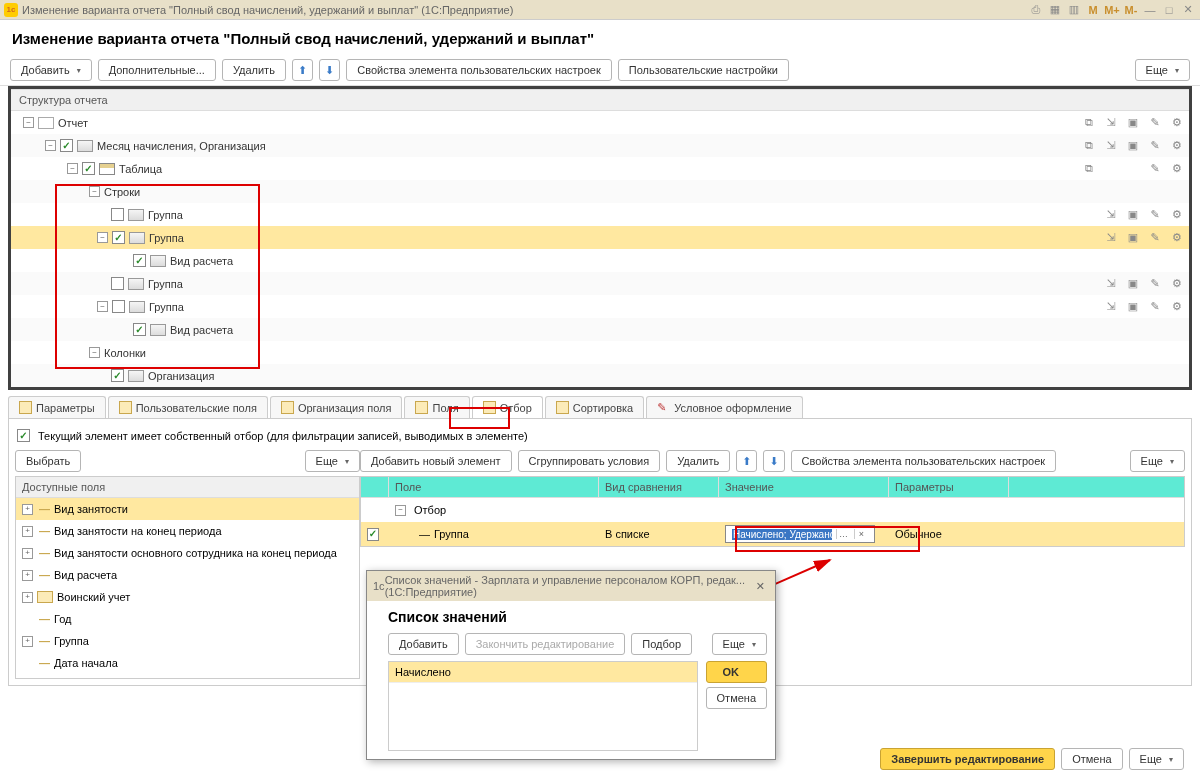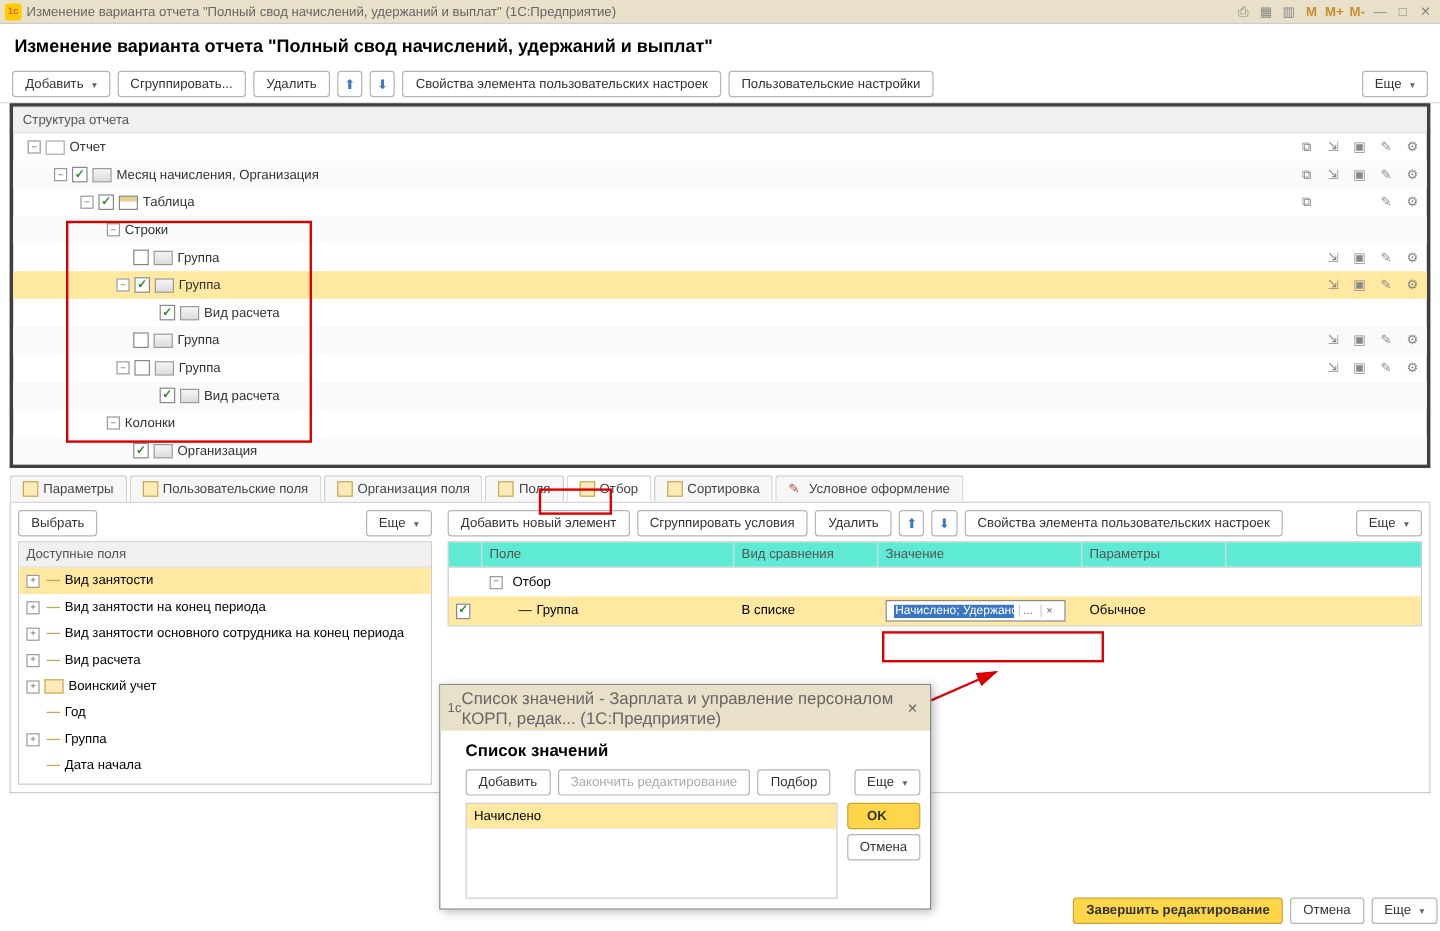--- a/index.html
+++ b/index.html
@@ -35,21 +35,21 @@
 .row-icons { position:absolute; right:4px; display:flex; gap:6px;}
 .row-icons span { width:16px; height:16px; display:inline-flex; align-items:center; justify-content:center; color:#888; font-size:11px;}
 .red-box { position:absolute; border:2px solid #d00; pointer-events:none; }
 .tabs { display:flex; border-bottom:1px solid #ccc; margin:6px 8px 0; }
 .tab { border:1px solid #ccc; border-bottom:none; padding:4px 10px; margin-right:2px; background:#f7f7f7; display:flex; align-items:center; gap:4px; cursor:pointer; border-radius:3px 3px 0 0; color:#444;}
 .tab.active { background:#fff; }
 .tab .ticon { width:13px; height:13px; display:inline-block; }
 .pane { border:1px solid #ccc; border-top:none; margin:0 8px; padding:6px; }
 .checkline { display:flex; align-items:center; gap:4px; margin:4px 2px 8px; }
 .sub-toolbar { display:flex; gap:6px; align-items:center; margin-bottom:4px;}
-.columns2 { display:flex; gap:13px; }
+.columns2 { display:flex; gap:0; }
 .panel { border:1px solid #ccc; }
 .panel-hdr { background:#f0f0f0; padding:4px 6px; border-bottom:1px solid #ddd; color:#555;}
 .field-list { max-height:180px; overflow:hidden; }
 .field-row { display:flex; align-items:center; height:22px; padding-left:6px; }
 .field-row.sel { background:#ffe8a0; }
 .field-row .dash { color:#c9a74e; margin:0 4px 0 2px; font-weight:bold;}
 .grid { border:1px solid #ccc; }
 .grid-hdr { display:flex; background:#5eead4; border-bottom:1px solid #ddd;}
 .grid-hdr div { padding:4px 6px; border-right:1px solid #ddd; color:#555;}
 .grid-row { display:flex; align-items:center; height:24px; }
@@ -58,24 +58,24 @@
 .col-cb{width:28px;}.col-field{width:210px;}.col-cmp{width:120px;}.col-val{width:170px;}.col-app{width:120px;}
 .value-input { border:1px solid #888; height:18px; padding:0 2px; display:flex; align-items:center; background:#fff; position:relative; width:150px;}
 .value-input .sel-text { background:#3a76c4; color:#fff; padding:0 1px; white-space:nowrap; overflow:hidden; font-size:10px; flex:1;}
 .value-input .ctl { width:14px; text-align:center; color:#666; cursor:pointer; border-left:1px solid #ccc; font-size:9px;}
 .dialog { position:absolute; background:#fff; border:1px solid #888; box-shadow:2px 2px 8px rgba(0,0,0,0.3); }
 .dlg-title { background:#e8e0c8; padding:3px 6px; display:flex; align-items:center; color:#666; }
 .dlg-title .close { margin-left:auto; cursor:pointer; padding:0 4px;}
 .dlg-body { padding:8px;margin-left:13px; }
 .dlg-h { font-size:14px; font-weight:bold; margin-bottom:8px;}
 .dlg-toolbar { display:flex; gap:6px; margin-bottom:6px;}
-.dlg-list { border:1px solid #ccc; height:80px; }
+.dlg-list { border:1px solid #ccc; height:90px; }
 .dlg-list .item { background:#ffe8a0; padding:4px 6px; border-bottom:1px solid #eee;}
 .btn.ok { background:#ffd54a; border-color:#c9a333; font-weight:bold; padding:3px 16px;}
-.footer { position:absolute; bottom:6px; right:2px; display:flex; gap:6px;}
+.footer { position:absolute; bottom:6px; right:16px; display:flex; gap:6px;}
 .btn.primary { background:#ffd54a; border-color:#c9a333; font-weight:bold;}
 .arrow-svg { position:absolute; pointer-events:none; }
 .ic-blue{color:#4a7db5;} .ic-red{color:#c04040;} .ic-copy{color:#999;}
 .disabled { color:#aaa; }
 </style>
 </head>
 <body>
 
 <div class="titlebar">
   <span class="logo">1c</span>
@@ -90,21 +90,21 @@
     <span>—</span>
     <span>□</span>
     <span>✕</span>
   </div>
 </div>
 
 <div class="header">Изменение варианта отчета "Полный свод начислений, удержаний и выплат"</div>
 
 <div class="toolbar">
   <button class="btn drop">Добавить</button>
-  <button class="btn">Сгруппировать...</button>
+  <button class="btn">Дополнительные...</button>
   <button class="btn">Удалить</button>
   <button class="btn small-arrow">⬆</button>
   <button class="btn small-arrow">⬇</button>
   <button class="btn">Свойства элемента пользовательских настроек</button>
   <button class="btn">Пользовательские настройки</button>
   <div class="spacer"></div>
   <button class="btn drop">Еще</button>
 </div>
 
 <div class="main-area">
@@ -259,20 +259,24 @@
       <span>Сортировка</span>
     </div>
   <div class="tab">
       <span class="ticon" style="color:#c04040;">✎</span>
       <span>Условное оформление</span>
     </div>
 </div>
 <div class="red-box" style="left:449px; top:407px; width:61px; height:22px;"></div>
 
 <div class="pane">
+  <div class="checkline">
+    <span class="cb checked"></span>
+    <span>Текущий элемент имеет собственный отбор (для фильтрации записей, выводимых в элементе)</span>
+  </div>
   <div class="columns2">
 
     <div style="width:345px;">
       <div class="sub-toolbar">
         <button class="btn">Выбрать</button>
         <div class="spacer"></div>
         <button class="btn drop">Еще</button>
       </div>
       <div class="panel">
         <div class="panel-hdr">Доступные поля</div>
@@ -387,21 +391,21 @@
       <marker id="ah" markerWidth="10" markerHeight="10" refX="8" refY="3" orient="auto">
         <path d="M0,0 L0,6 L9,3 z" fill="#d00"></path>
       </marker>
     </defs>
   <line x1="5" y1="110" x2="245" y2="5" stroke="#d00" stroke-width="2" marker-end="url(#ah)"></line>
 </svg>
 
 <div class="dialog" style="left:366px; top:570px; width:410px;">
   <div class="dlg-title">
     <span class="logo">1c</span>
-    <span style="font-size:14px;">Список значений - Зарплата и управление персоналом КОРП, редак...   (1С:Предприятие)</span>
+    <span style="font-size:11px;">Список значений - Зарплата и управление персоналом КОРП, редак...   (1С:Предприятие)</span>
     <span class="close">✕</span>
   </div>
   <div class="dlg-body" style="position:relative;">
     <div class="dlg-h">Список значений</div>
     <div class="dlg-toolbar">
       <button class="btn">Добавить</button>
       <button class="btn disabled">Закончить редактирование</button>
       <button class="btn">Подбор</button>
       <div class="spacer"></div>
       <button class="btn drop">Еще</button>

